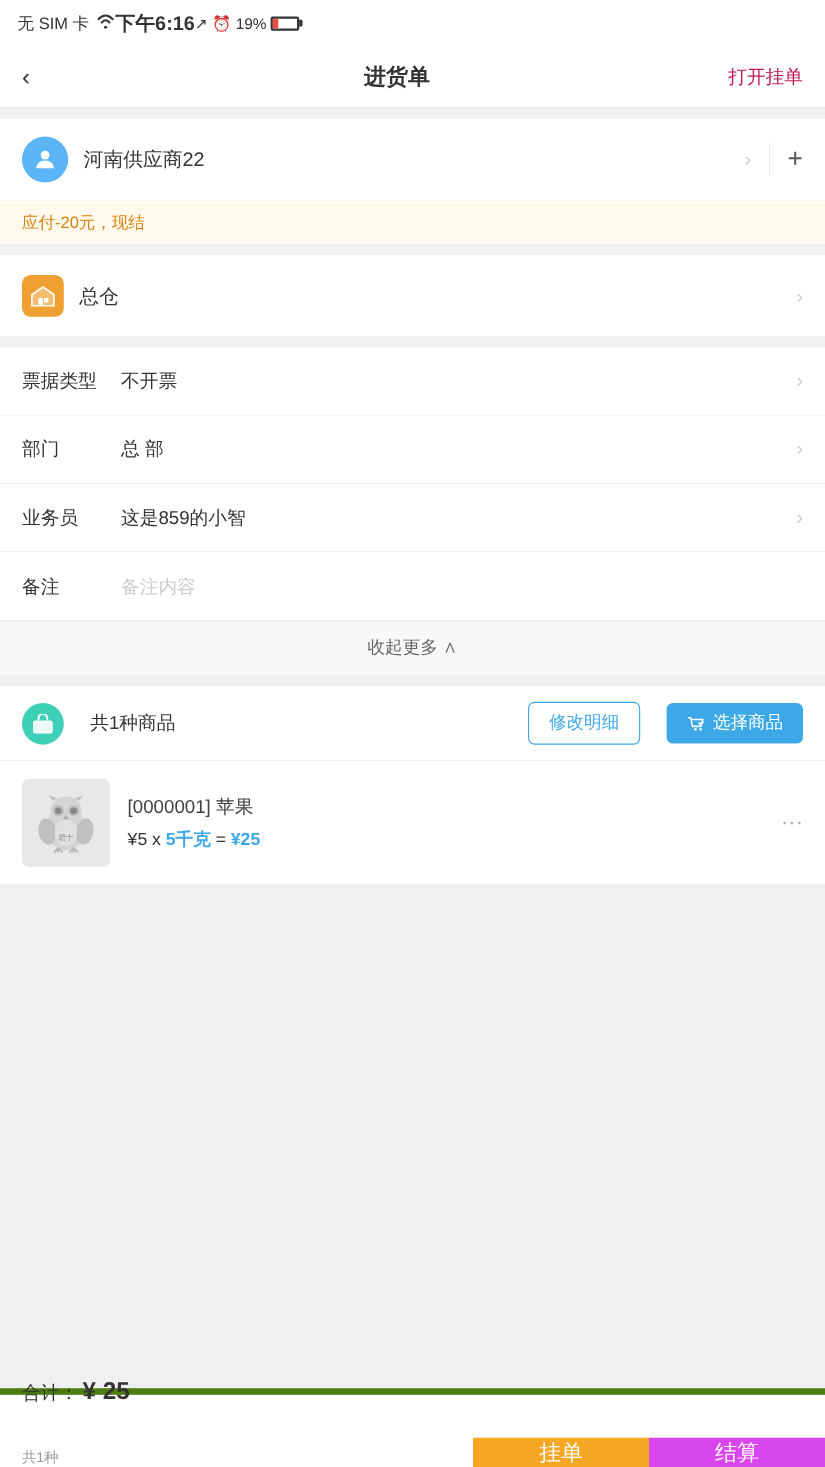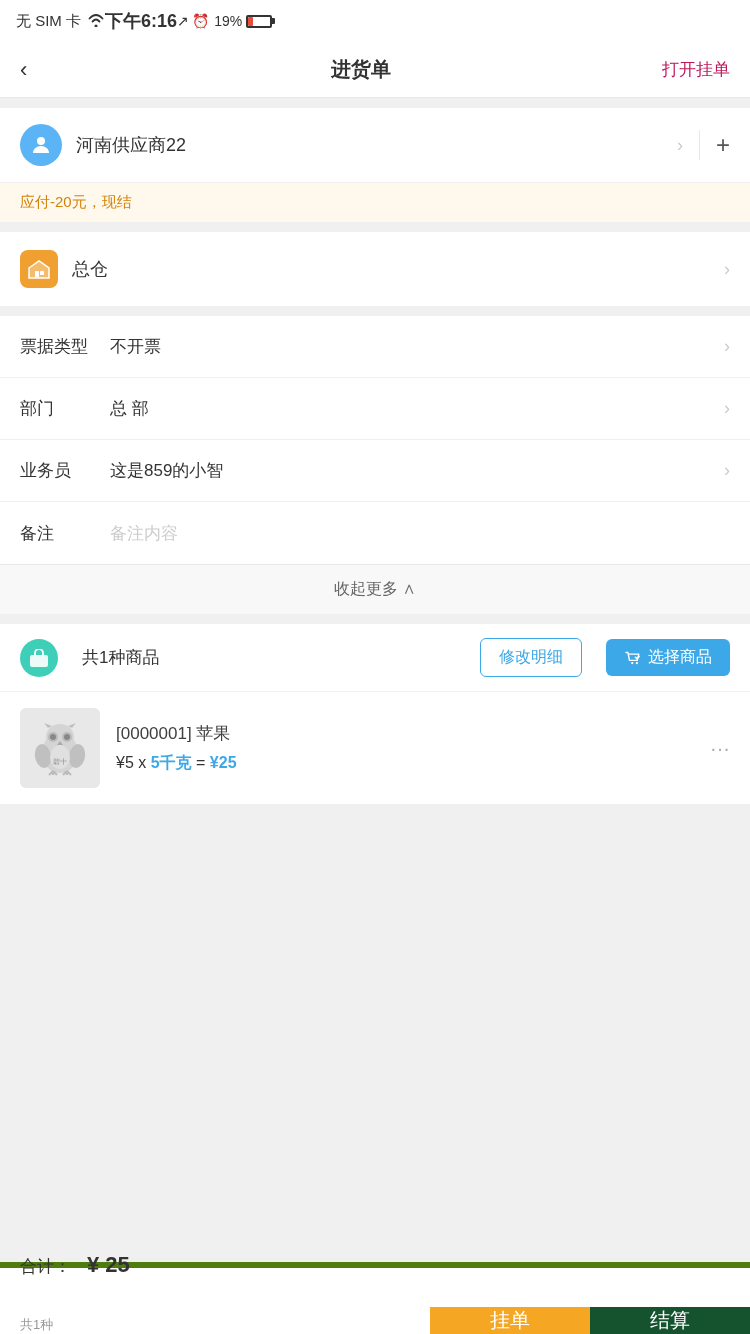--- a/index.html
+++ b/index.html
@@ -203,34 +203,34 @@
       border-top: 6px solid #4d7c0f;
     }
     .total-area {
       flex: 1;
       display: flex;
       flex-direction: column;
       justify-content: center;
       padding: 0 20px;
     }
     .total-label { font-size: 17px; color: #333; }
-    .total-amount { font-size: 22px; font-weight: 600; color: #333; margin-left: 12px; }
+    .total-amount { font-size: 22px; font-weight: 600; color: #333; }
     .total-count { font-size: 13px; color: #999; margin-top: 38px; }
     .btn-hang {
       width: 160px;
       background: #f5a623;
       color: #fff;
       font-size: 20px;
       font-weight: 500;
       border: none; cursor: pointer;
       display: flex; align-items: center; justify-content: center;
     }
     .btn-checkout {
       width: 160px;
-      background: #14532d;
+      background: #d946ef;
       color: #fff;
       font-size: 20px;
       font-weight: 500;
       border: none; cursor: pointer;
       display: flex; align-items: center; justify-content: center; margin-top: 16px;
     }
 
     
     .page-content { padding-bottom: 72px; }
   </style>

